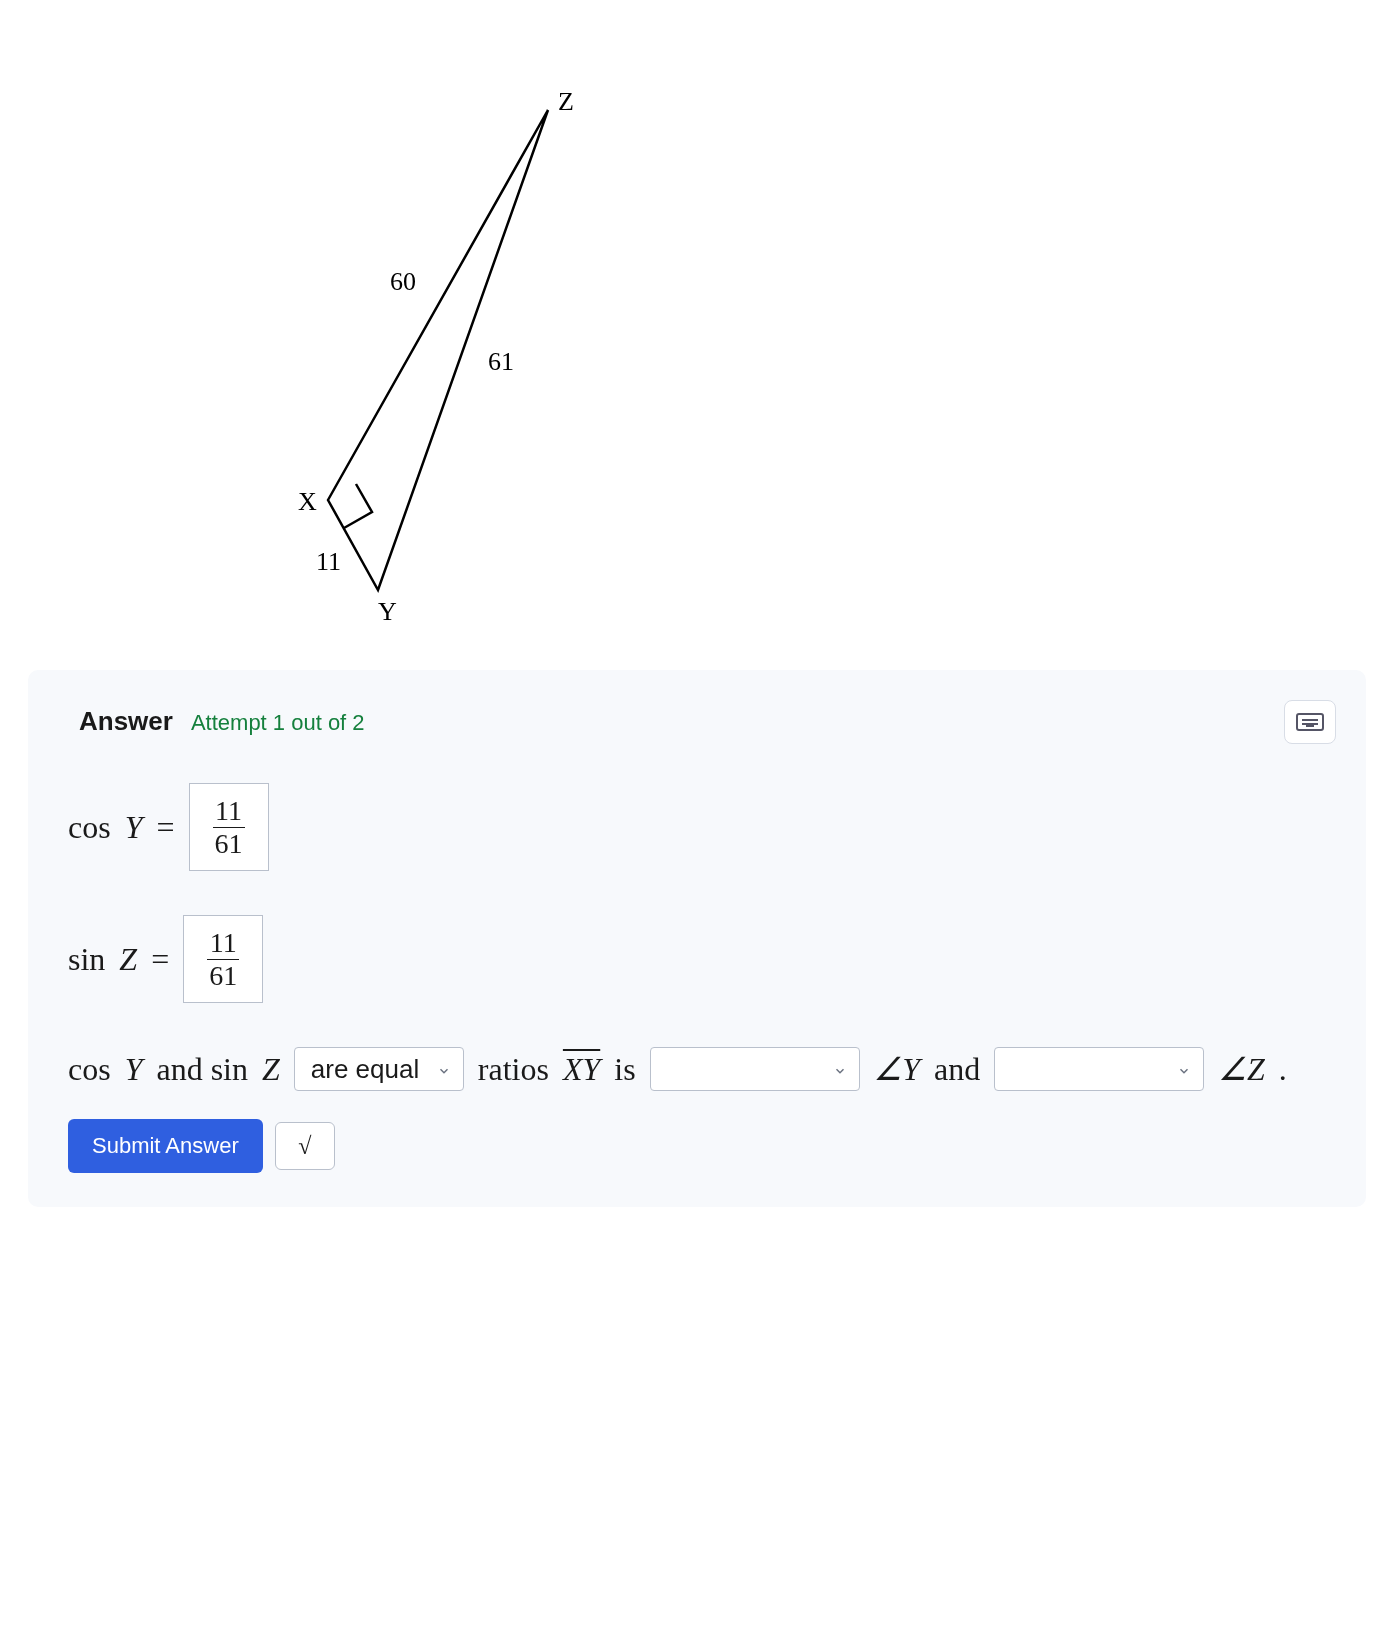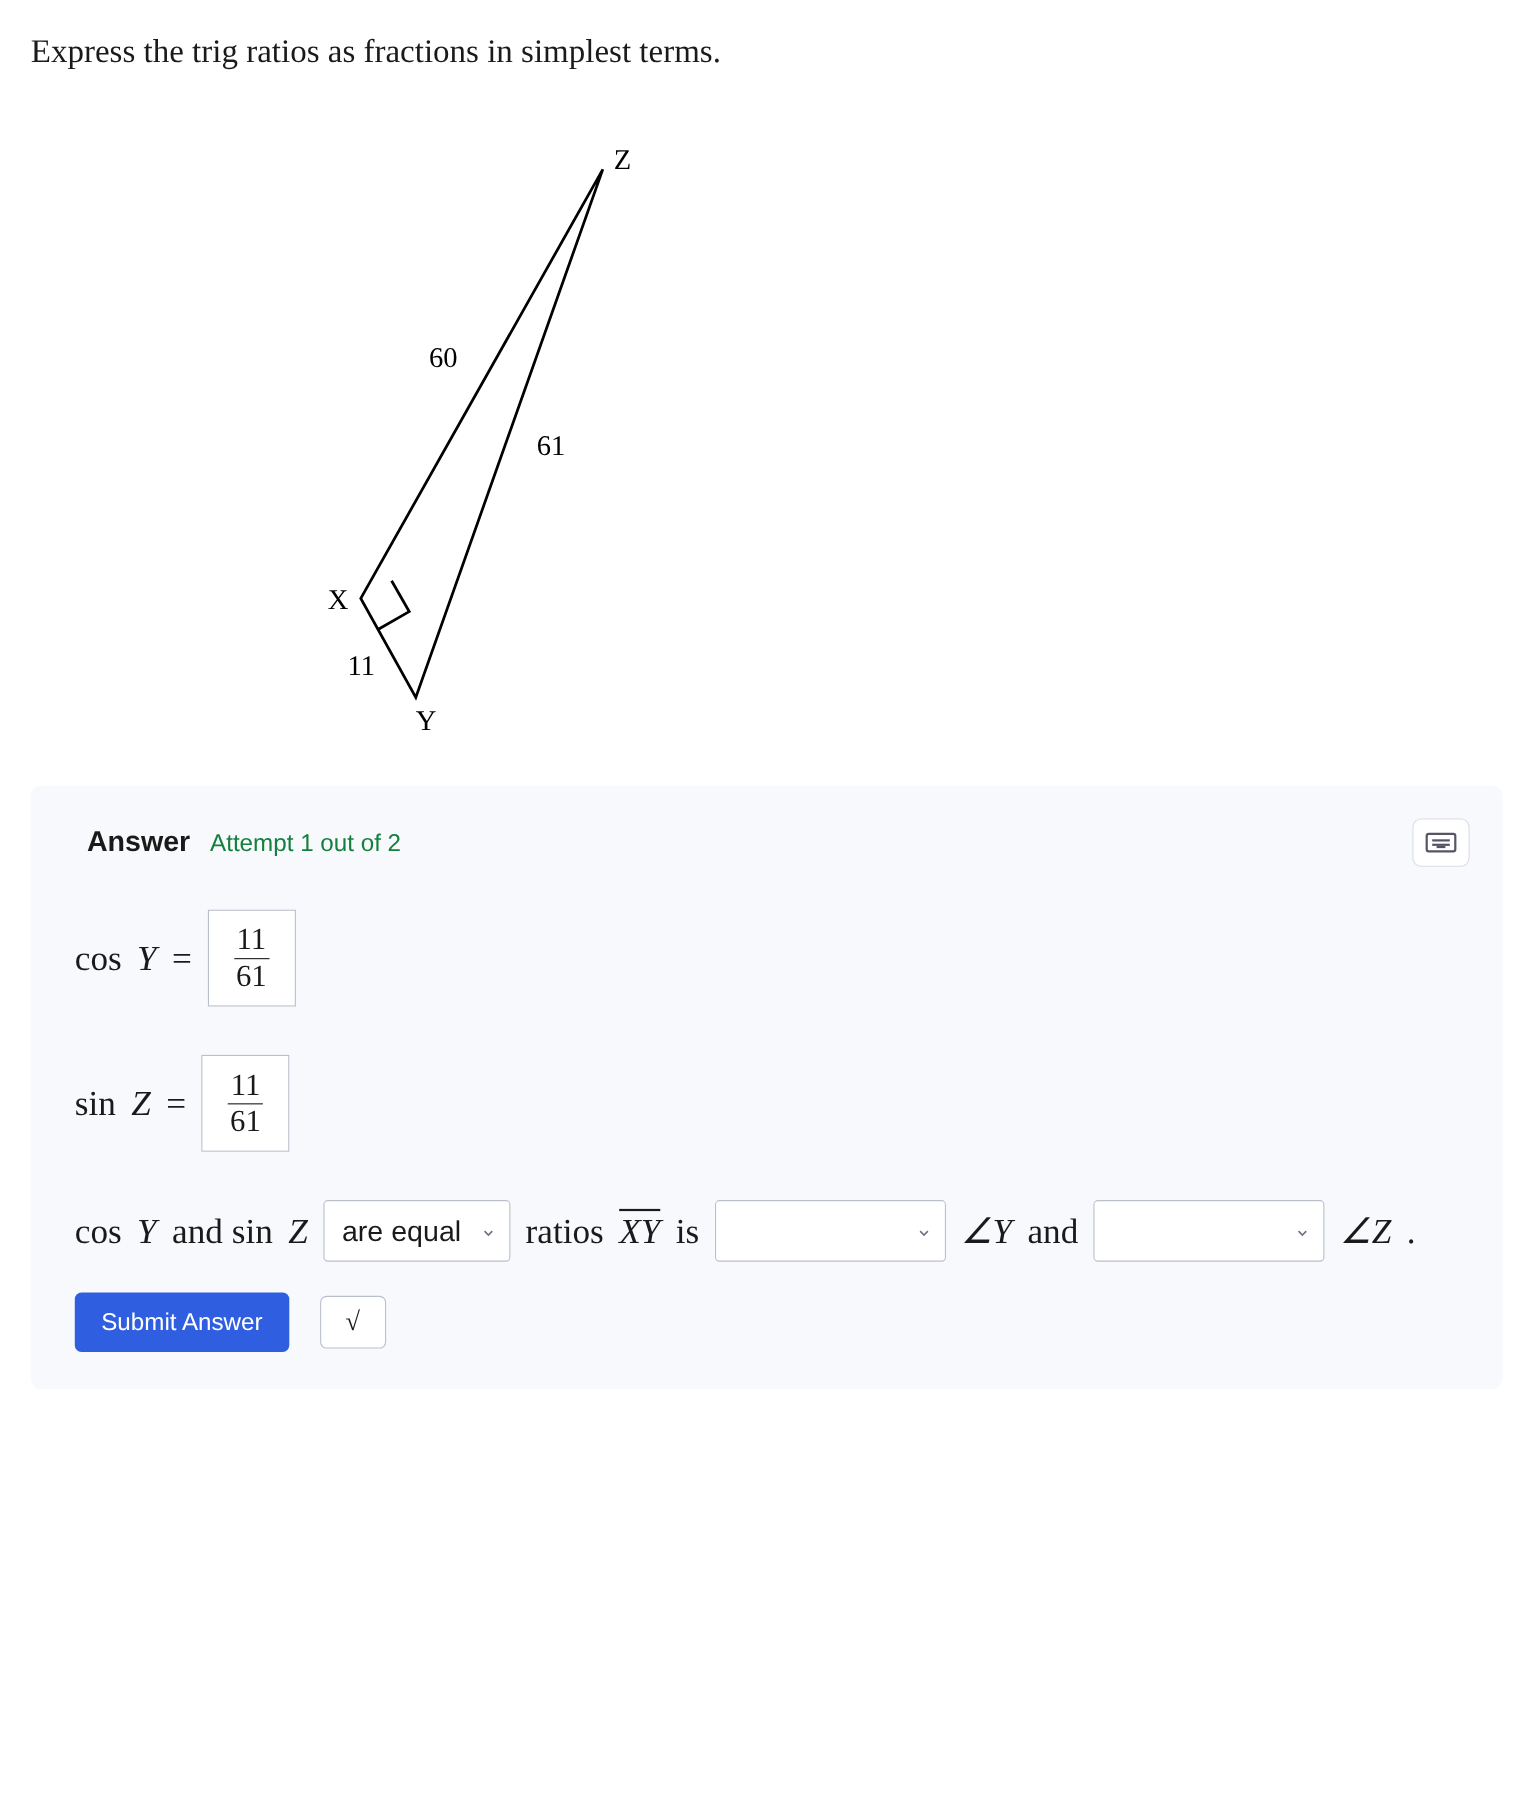--- a/index.html
+++ b/index.html
@@ -96,41 +96,41 @@
     display: flex;
     flex-wrap: wrap;
     align-items: center;
     row-gap: 24px;
     column-gap: 14px;
     margin-bottom: 28px;
   }
   .select {
     border: 1px solid #b9c0cc;
     background: #fff;
-    height: 56px;
+    height: 44px;
     min-width: 170px;
     border-radius: 4px;
     display: inline-flex;
     align-items: center;
     justify-content: space-between;
     padding: 0 12px 0 16px;
     font-size: 26px;
     cursor: pointer;
     font-family: -apple-system, Helvetica, Arial, sans-serif;
   }
   .select .sel-text { color: #1a1a1a; }
   .select .chev { color: #6b7280; margin-left: 10px; }
   .overline {
     text-decoration: overline;
     text-decoration-thickness: 1.5px;
   }
   .footer-row {
     display: flex;
     align-items: center;
-    gap: 28px;
+    gap: 12px;
     margin-top: 14px;
   }
   .submit-btn {
     background: #2f5fe0;
     color: #fff;
     font-family: -apple-system, Helvetica, Arial, sans-serif;
     font-size: 22px;
     padding: 14px 24px;
     border-radius: 6px;
     border: none;
@@ -156,21 +156,20 @@
   .kbd-icon-grid::before, .kbd-icon-grid::after {
     content:""; position:absolute; background:#556;
   }
   .kbd-icon-grid::before { left:4px; right:4px; top:4px; height:2px; box-shadow: 0 4px 0 #556; }
   .kbd-icon-grid::after { left:8px; right:8px; bottom:2px; height:2px; }
 </style>
 </head>
 <body>
 
 <div class="page">
-  <div class="prompt">Express the trig ratios as fractions in simplest terms.</div>
 
   <div class="diagram-wrap">
     <svg class="diagram" width="760" height="580" viewBox="0 0 760 580">
       <g stroke="#000" stroke-width="2.5" fill="none">
         <polygon points="300,450 520,60 350,540"></polygon>
         <polyline points="316,478 344,462 328,434"></polyline>
       </g>
       <g font-family="Georgia" font-size="26" fill="#000">
         <text x="530" y="60">Z</text>
         <text x="270" y="460">X</text>

